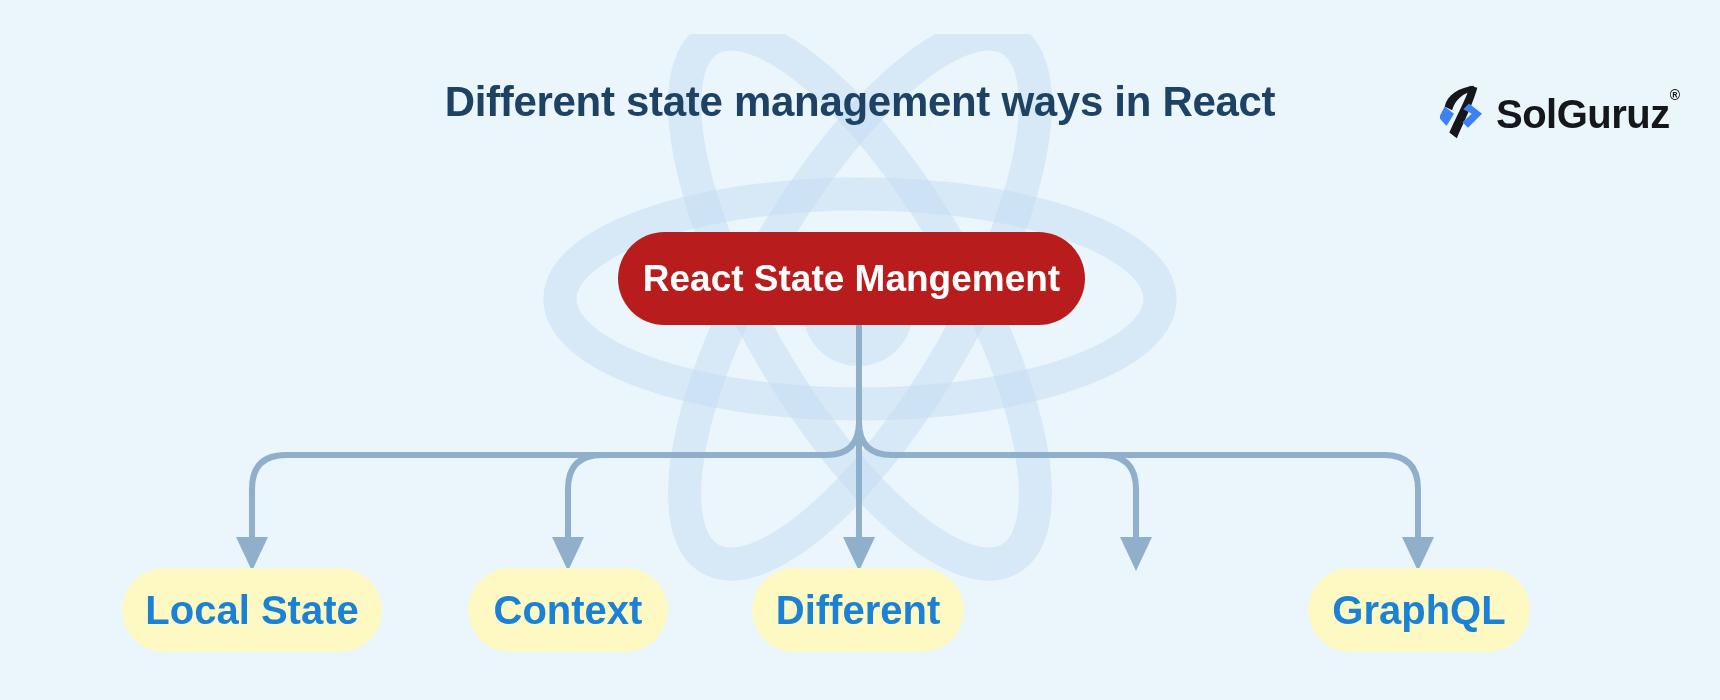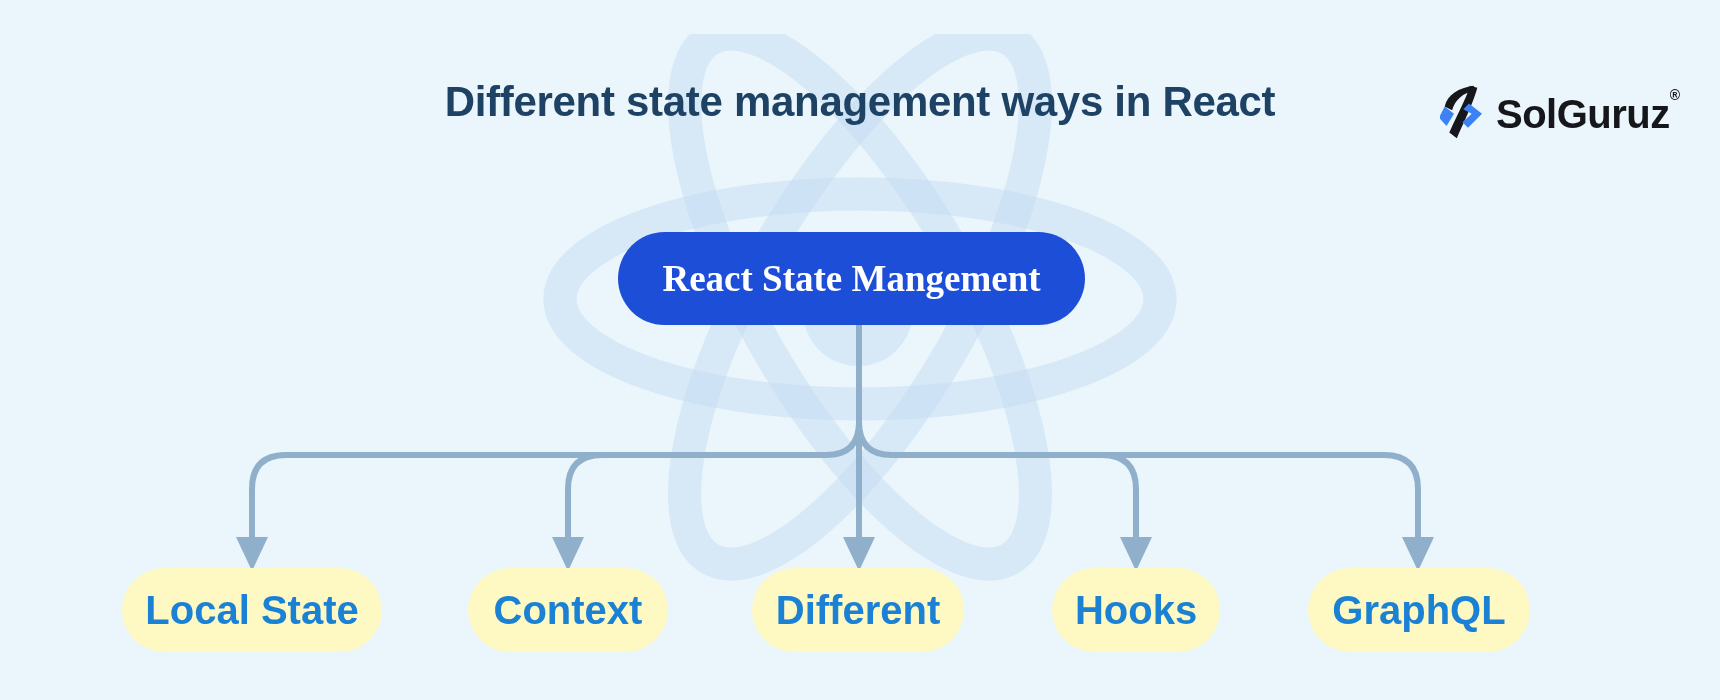--- a/index.html
+++ b/index.html
@@ -47,28 +47,27 @@
     color: #16171b;
     vertical-align: super;
     position: relative; top: -14px;
   }
 
   
   .root-node {
     position: absolute;
     left: 618px; top: 198px;
     width: 467px; height: 93px;
-    background: #1d4ed8;
+    background: #b91c1c;
     border-radius: 47px;
     display: flex; align-items: center; justify-content: center;
     color: #ffffff;
     font-size: 37px;
     font-weight: 700;
     white-space: nowrap;
-    font-family: Liberation Serif, serif;
   }
 
   
   .child-node {
     position: absolute;
     top: 534px; height: 84px;
     background: #fef9c3;
     border-radius: 42px;
     display: flex; align-items: center; justify-content: center;
     color: #1b81d5;
@@ -123,16 +122,15 @@
       <path fill="#3c82f5" d="M31 21 L45 32 L30 47 L24 41 L34 32 L25 27 Z"></path>
     </svg>
     <div class="brand-text"><span>SolGuruz</span><span class="brand-reg">®</span></div>
   </div>
 
   <div class="root-node">React State Mangement</div>
 
   <div class="child-node child-local-state">Local State</div>
   <div class="child-node child-context">Context</div>
   <div class="child-node child-libraries">Different</div>
-  <div class="child-node child-hooks">Hooks</div>
   <div class="child-node child-graphql">GraphQL</div>
 
 </div>
 
 </body></html>

